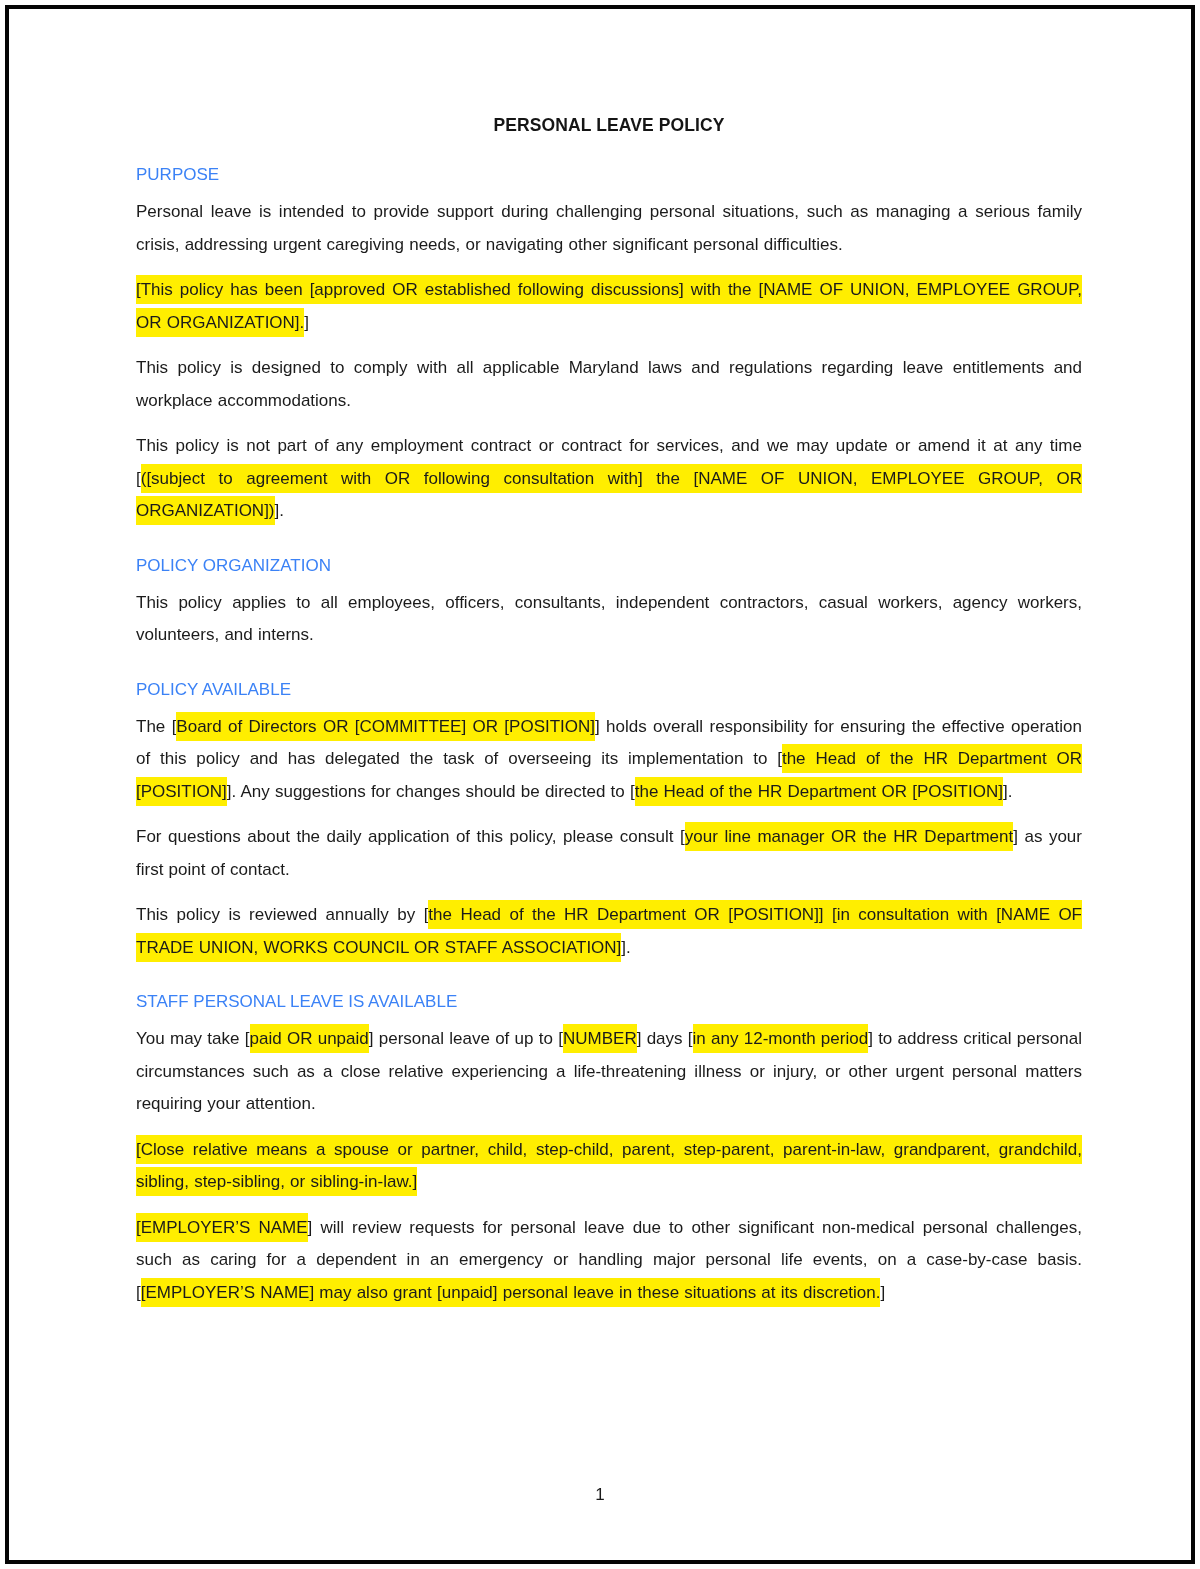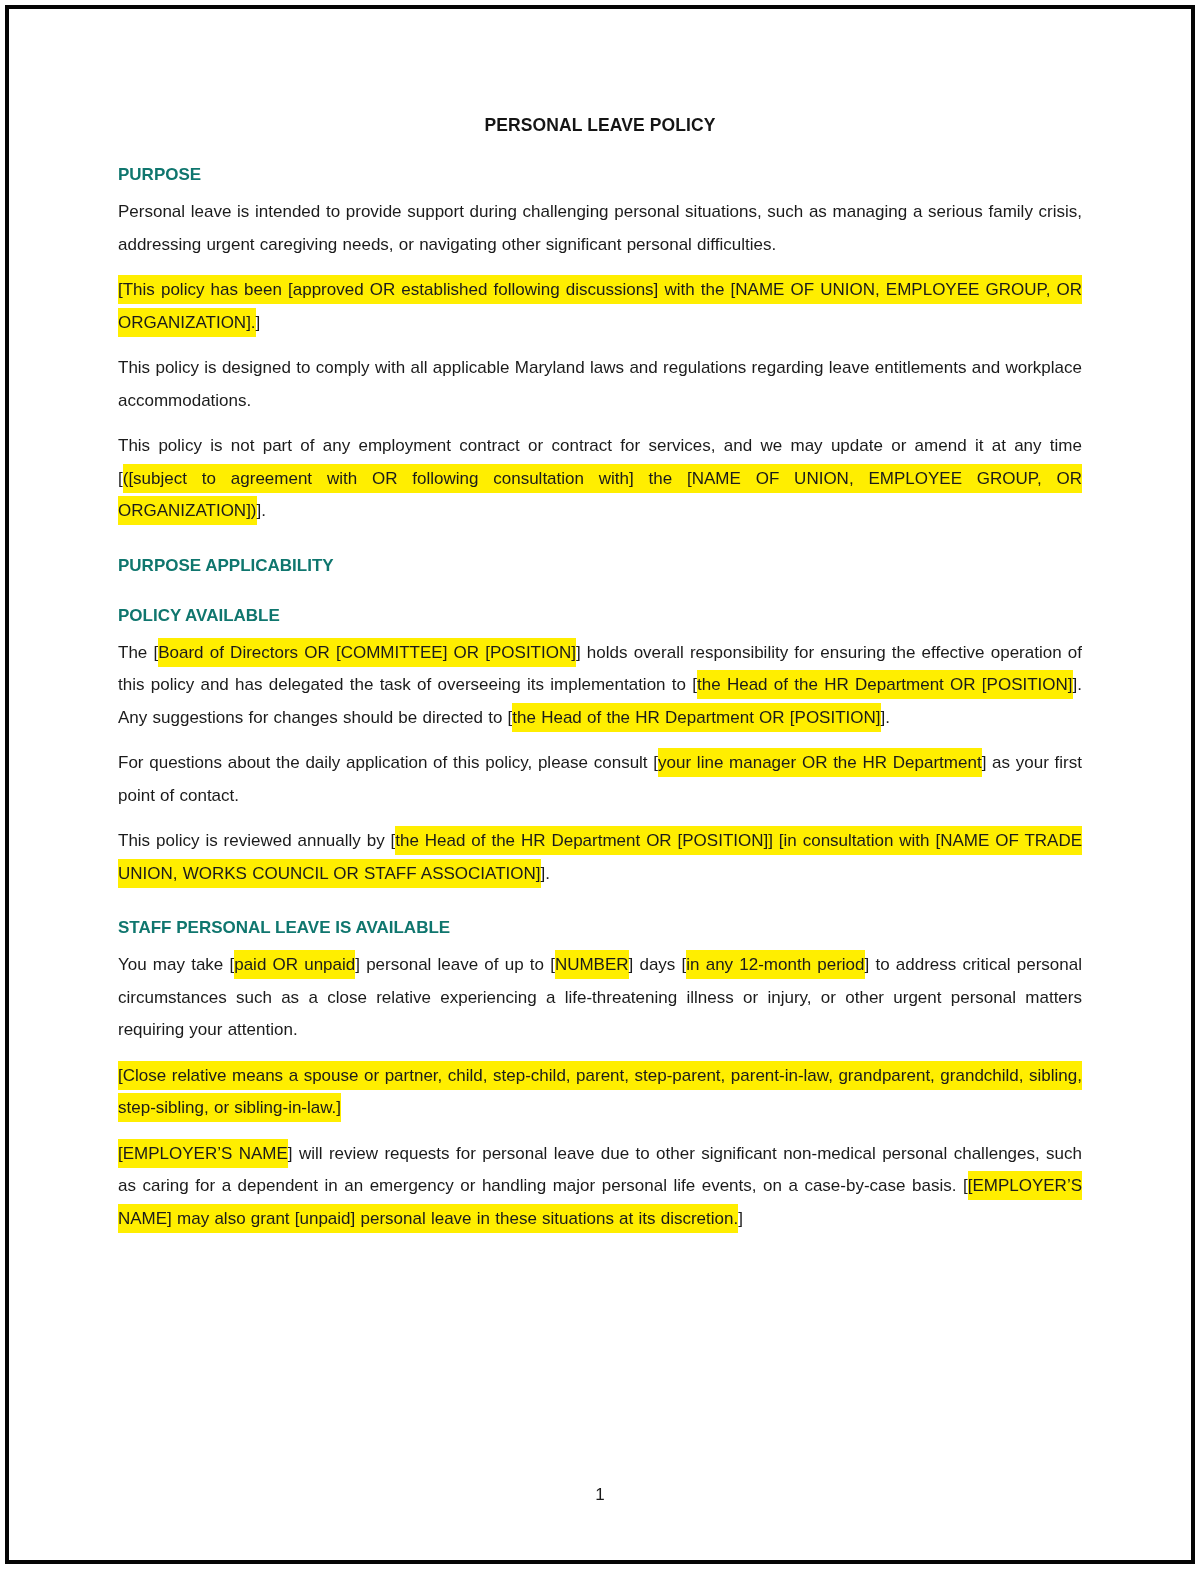--- a/index.html
+++ b/index.html
@@ -11,35 +11,35 @@
     color: #1b1b1b;
     overflow: hidden;
   }
   .frame {
     position: absolute; inset: 5px;
     border: 4px solid #050505;
     box-sizing: border-box;
   }
   .content {
     position: absolute;
-    top: 9px; left: 118px; right: 118px;
+    top: 9px; left: 136px; right: 118px;
   }
   h1.doc-title {
     font-size: 17.5px; font-weight: 700;
     text-align: center;
     margin: 104px 0 0 0;
     line-height: 24px;
     letter-spacing: 0.1px;
     color: #151515;
   }
   h2.heading {
-    font-size: 17px; font-weight: 700;
+    font-size: 17px; font-weight: 400;
     margin: 26px 0 9px 0;
     line-height: 24px;
-    color: #0f766e;
+    color: #3b82f6;
     text-align: left;
   }
   p.paragraph {
     font-size: 17px;
     line-height: 32.5px;
     text-align: justify;
     margin: 2px 0 13px 0;
     word-spacing: 0.5px;
   }
   .run { background: transparent; }
@@ -63,21 +63,22 @@
 <div class="frame"></div>
 
 <div class="content">
   <h1 class="doc-title">PERSONAL LEAVE POLICY</h1>
   <div id="doc-body">
       <h2 class="heading">PURPOSE</h2>
       <p class="paragraph"><span class="run">Personal leave is intended to provide support during challenging personal situations, such as managing a serious family crisis, addressing urgent caregiving needs, or navigating other significant personal difficulties.</span></p>
       <p class="paragraph"><span class="run hl">[This policy has been [approved OR established following discussions] with the [NAME OF UNION, EMPLOYEE GROUP, OR ORGANIZATION].</span><span class="run">]</span></p>
       <p class="paragraph"><span class="run">This policy is designed to comply with all applicable Maryland laws and regulations regarding leave entitlements and workplace accommodations.</span></p>
       <p class="paragraph"><span class="run">This policy is not part of any employment contract or contract for services, and we may update or amend it at any time [</span><span class="run hl">([subject to agreement with OR following consultation with] the [NAME OF UNION, EMPLOYEE GROUP, OR ORGANIZATION])</span><span class="run">].</span></p>
-      <h2 class="heading">PURPOSE APPLICABILITY</h2>
+      <h2 class="heading">POLICY ORGANIZATION</h2>
+      <p class="paragraph"><span class="run">This policy applies to all employees, officers, consultants, independent contractors, casual workers, agency workers, volunteers, and interns.</span></p>
       <h2 class="heading">POLICY AVAILABLE</h2>
       <p class="paragraph"><span class="run">The [</span><span class="run hl">Board of Directors OR [COMMITTEE] OR [POSITION]</span><span class="run">] holds overall responsibility for ensuring the effective operation of this policy and has delegated the task of overseeing its implementation to [</span><span class="run hl">the Head of the HR Department OR [POSITION]</span><span class="run">]. Any suggestions for changes should be directed to [</span><span class="run hl">the Head of the HR Department OR [POSITION]</span><span class="run">].</span></p>
       <p class="paragraph"><span class="run">For questions about the daily application of this policy, please consult [</span><span class="run hl">your line manager OR the HR Department</span><span class="run">] as your first point of contact.</span></p>
       <p class="paragraph"><span class="run">This policy is reviewed annually by [</span><span class="run hl">the Head of the HR Department OR [POSITION]] [in consultation with [NAME OF TRADE UNION, WORKS COUNCIL OR STAFF ASSOCIATION]</span><span class="run">].</span></p>
       <h2 class="heading">STAFF PERSONAL LEAVE IS AVAILABLE</h2>
       <p class="paragraph"><span class="run">You may take [</span><span class="run hl">paid OR unpaid</span><span class="run">] personal leave of up to [</span><span class="run hl">NUMBER</span><span class="run">] days [</span><span class="run hl">in any 12-month period</span><span class="run">] to address critical personal circumstances such as a close relative experiencing a life-threatening illness or injury, or other urgent personal matters requiring your attention.</span></p>
       <p class="paragraph"><span class="run hl">[Close relative means a spouse or partner, child, step-child, parent, step-parent, parent-in-law, grandparent, grandchild, sibling, step-sibling, or sibling-in-law.]</span></p>
       <p class="paragraph"><span class="run hl">[EMPLOYER’S NAME</span><span class="run">] will review requests for personal leave due to other significant non-medical personal challenges, such as caring for a dependent in an emergency or handling major personal life events, on a case-by-case basis. [</span><span class="run hl">[EMPLOYER’S NAME] may also grant [unpaid] personal leave in these situations at its discretion.</span><span class="run">]</span></p>
     </div>
 </div>

